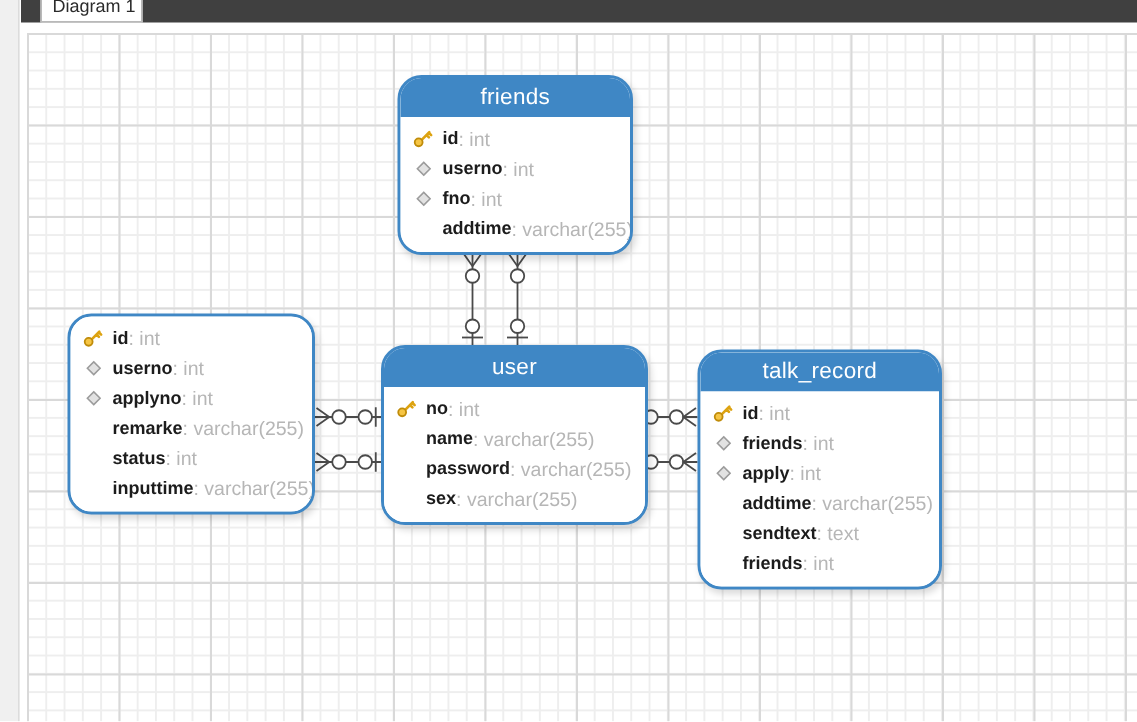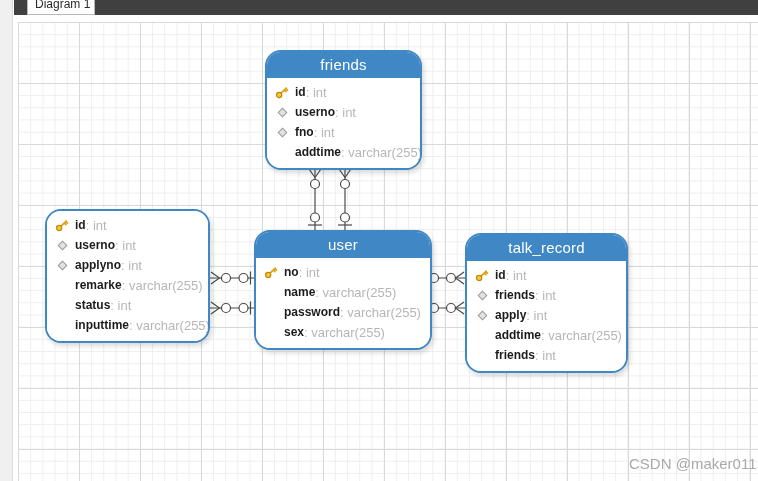--- a/index.html
+++ b/index.html
@@ -239,22 +239,26 @@
             <span class="col-name">apply</span>
             <span class="col-type">: int</span>
           </div>
           <div class="db-row">
             <span class="icon-cell"></span>
             <span class="col-name">addtime</span>
             <span class="col-type">: varchar(255)</span>
           </div>
           <div class="db-row">
             <span class="icon-cell"></span>
+            <span class="col-name">sendtext</span>
+            <span class="col-type">: text</span>
+          </div>
+          <div class="db-row">
+            <span class="icon-cell"></span>
             <span class="col-name">friends</span>
             <span class="col-type">: int</span>
           </div>
         </div>
       </div>
     </div>
 
-  <div class="watermark">CSDN @maker011</div>
 
 </div>
 
 </body></html>

